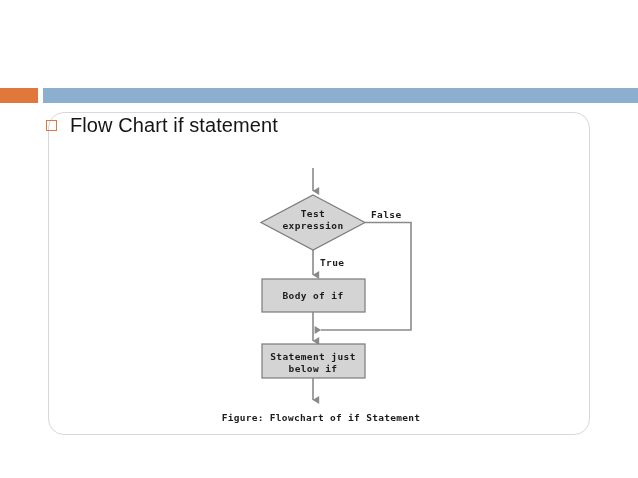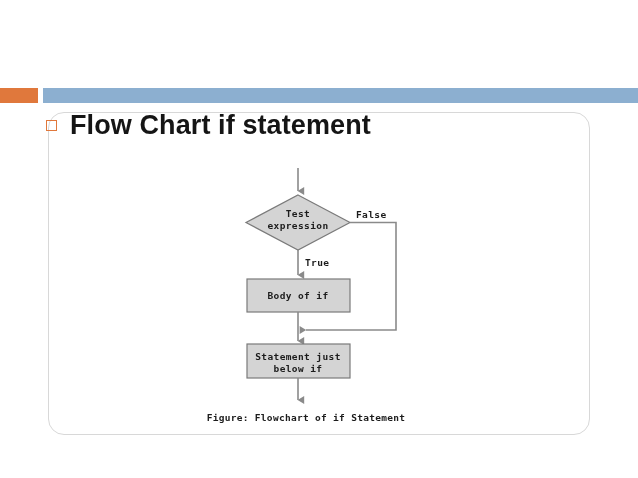--- a/index.html
+++ b/index.html
@@ -57,32 +57,32 @@
     align-items: center;
   }
   #title-bullet {
     width: 9px; height: 9px;
     border: 1.5px solid #e0783c;
     background: transparent;
     margin-right: 13px;
     flex: 0 0 auto;
   }
   #page-title {
-    font-size: 27px;
+    font-size: 20px;
     color: #151515;
     font-family: "Liberation Sans", sans-serif;
-    font-weight: 700;
+    font-weight: 400;
     letter-spacing: 0.1px;
     white-space: nowrap;
   }
 
   
   #flowchart {
     position: absolute;
-    left: 33px; top: 112px;
+    left: 48px; top: 112px;
     width: 534px; height: 323px;
   }
   #flow-svg {
     position: absolute;
     left: 0; top: 0;
     width: 542px; height: 323px;
     display: block;
   }
 
   .node-text {

